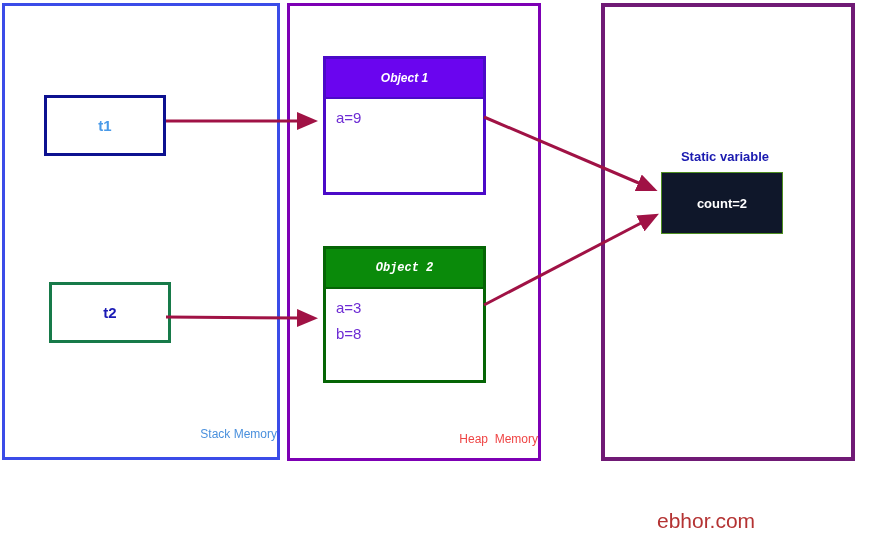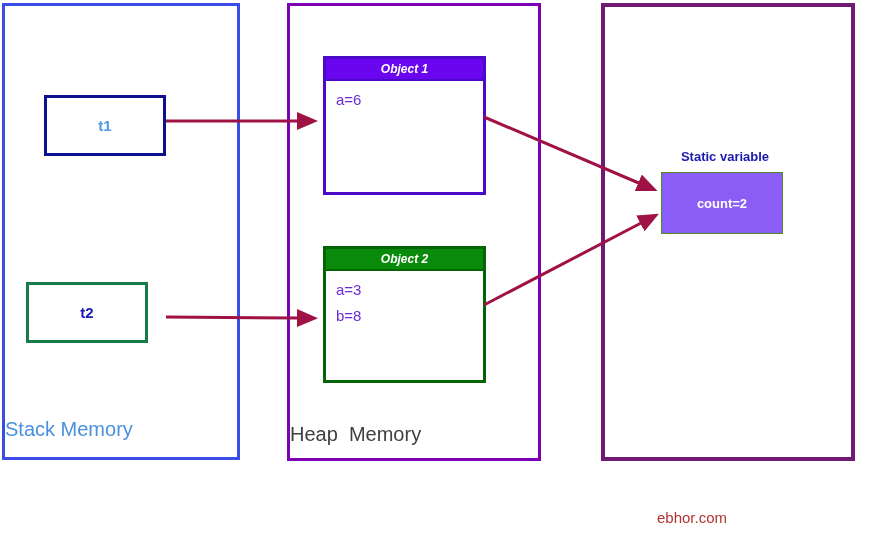--- a/index.html
+++ b/index.html
@@ -10,109 +10,109 @@
     position: relative;
     width: 873px;
     height: 533px;
     background: #ffffff;
     overflow: hidden;
   }
 
   
   .region { position: absolute; background: #ffffff; }
   .region-stack {
-    left: 2px; top: 3px; width: 238px; height: 457px;
+    left: 2px; top: 3px; width: 278px; height: 457px;
     border: 3px solid #3b4ce8;
     padding-left: 24px;
   }
   .region-heap {
     left: 287px; top: 3px; width: 254px; height: 458px;
     border: 3px solid #7d00b4;
   }
   .region-metaspace {
     left: 601px; top: 3px; width: 254px; height: 458px;
     border: 4px solid #701a75;
   }
 
   .region-label {
     position: absolute;
     left: 0; right: 0;
-    text-align: left;
-    font-size: 20px;
+    text-align: right;
+    font-size: 12px;
     white-space: pre-wrap;
   }
   .stack-label   { bottom: 16px; color: #4a90dd; }
-  .heap-label    { bottom: 12px; color: #404040; }
+  .heap-label    { bottom: 12px; color: #ef4444; }
   .meta-label    { bottom: 16px; color: #4a9ae0; }
 
   
   .var-box {
     position: absolute;
     width: 122px; height: 61px;
     background: #ffffff;
     display: flex; align-items: center; justify-content: center;
     font-weight: bold; font-size: 15px;
   }
   .var-t1 { left: 39px; top: 89px;  border: 3px solid #0d1190; color: #4a9ae8; }
-  .var-t2 { left: 21px; top: 276px; border: 3px solid #177a49; color: #1a1ab5; }
+  .var-t2 { left: 44px; top: 276px; border: 3px solid #177a49; color: #1a1ab5; }
 
   
   .obj-box {
     position: absolute;
     left: 33px; width: 163px;
     background: #ffffff;
   }
   .obj-1 { top: 50px;  height: 139px; border: 3px solid #4b0ac8; }
   .obj-2 { top: 240px; height: 137px; border: 3px solid #056505; }
   .obj-header {
-    height: 22px;
+    height: 40px;
     display: flex; align-items: center; justify-content: center;
     color: #ffffff;
     font-size: 12px; font-weight: bold; font-style: italic;
   }
   .obj-1 .obj-header { background: #6a05ef; border-bottom: 2px solid #4b0ac8; }
-  .obj-2 .obj-header { background: #0a8a0a; border-bottom: 2px solid #056505; }
+  .obj-2 .obj-header { background: #0a8a0a; border-bottom: 2px solid #056505; font-family: Liberation Mono, monospace; }
   .obj-fields { padding: 6px 0 0 10px; }
   .obj-field {
     color: #6d2bd4;
     font-size: 15px;
     line-height: 26px;
   }
 
   
   .static-label {
     position: absolute;
     left: 30px; top: 142px; width: 180px;
     text-align: center;
     color: #1a1ab0;
     font-size: 13px; font-weight: bold;
   }
   .count-box {
     position: absolute;
     left: 56px; top: 165px; width: 122px; height: 62px;
-    background: #8b5cf6;
+    background: #0f172a;
     border: 1px solid #4e8e20;
     display: flex; align-items: center; justify-content: center;
     color: #ffffff;
     font-size: 13px; font-weight: bold;
   }
 
   
   .arrows {
     position: absolute;
     left: 0; top: 0; width: 873px; height: 533px;
     pointer-events: none;
   }
 
   
   .watermark {
     position: absolute;
     left: 657px; top: 509px;
     color: #b43232;
-    font-size: 15px;
+    font-size: 21px;
   }
 </style>
 </head>
 <body>
 
 <div class="canvas">
 
   <div class="region region-stack">
     <div class="var-box var-t1">
       <span>t1</span>
@@ -120,21 +120,21 @@
     <div class="var-box var-t2">
       <span>t2</span>
     </div>
     <div class="region-label stack-label">Stack Memory</div>
   </div>
 
   <div class="region region-heap">
     <div class="obj-box obj-1">
       <div class="obj-header">Object 1</div>
       <div class="obj-fields">
-        <div class="obj-field">a=6</div>
+        <div class="obj-field">a=9</div>
       </div>
     </div>
     <div class="obj-box obj-2">
       <div class="obj-header">Object 2</div>
       <div class="obj-fields">
         <div class="obj-field">a=3</div>
         <div class="obj-field">b=8</div>
       </div>
     </div>
     <div class="region-label heap-label">Heap  Memory</div>

